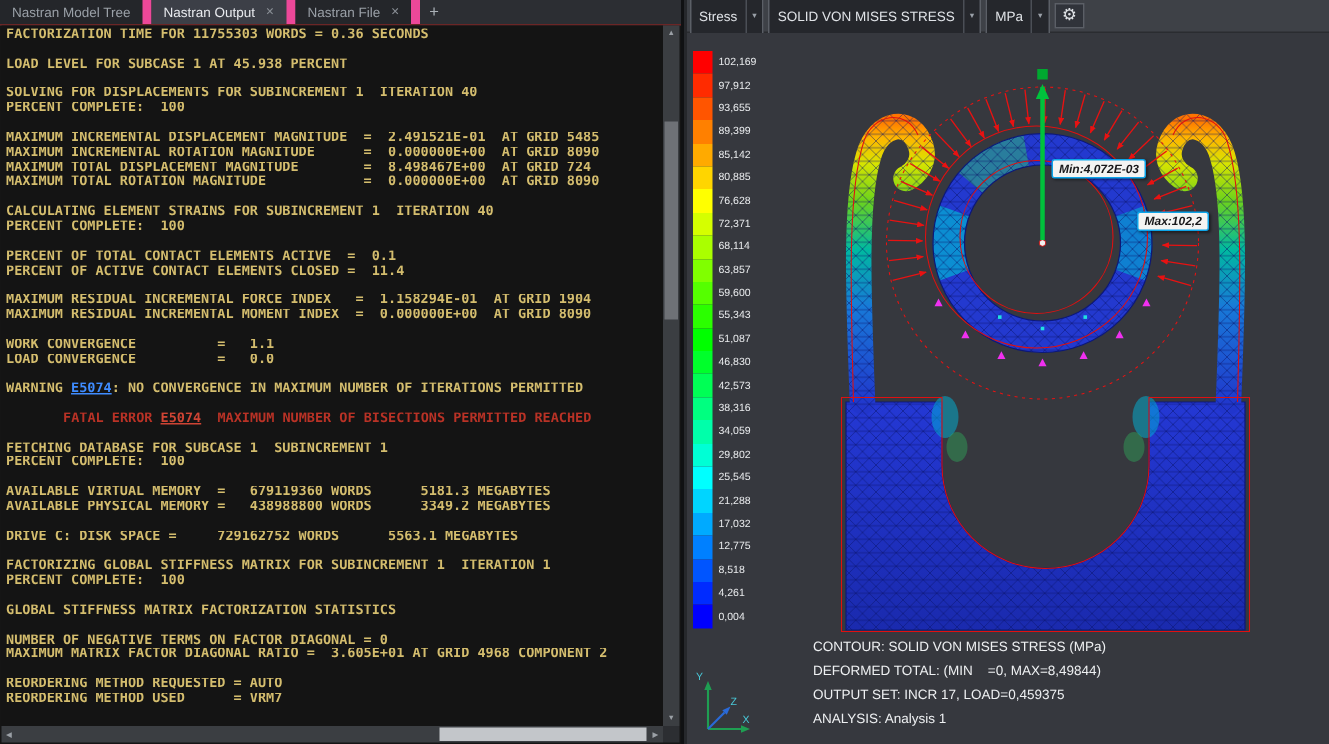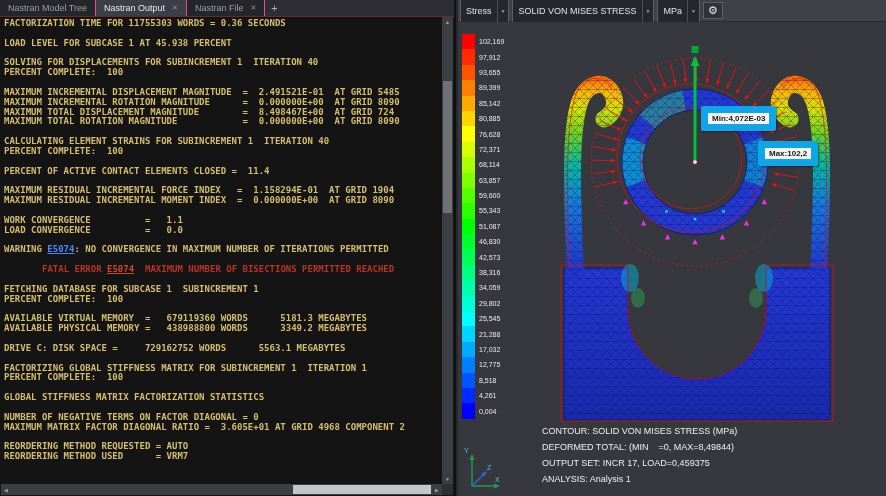--- a/index.html
+++ b/index.html
@@ -3,21 +3,21 @@
 <meta charset="utf-8">
 <title>Nastran Output</title>
 <style>
   html,body{margin:0;padding:0;}
   body{width:886px;height:496px;overflow:hidden;background:#26282c;font-family:"Liberation Sans",sans-serif;position:relative;}
   .window{position:absolute;inset:0;}
 
   
   .left-panel{position:absolute;left:0;top:0;width:456px;height:496px;background:#151515;border-right:2px solid #101113;box-sizing:border-box;}
   .tabbar{height:16px;background:#2c2e33;display:flex;align-items:stretch;border-bottom:1px solid #6b2626;}
-  .tab{display:flex;align-items:center;gap:5px;padding:0 8px;font-size:9px;color:#9aa0a7;background:#24262a;border-right:1px solid #ec4899;white-space:nowrap;}
+  .tab{display:flex;align-items:center;gap:5px;padding:0 8px;font-size:9px;color:#9aa0a7;background:#24262a;border-right:6px solid #ec4899;white-space:nowrap;}
   .tab.active{background:#3c3f47;color:#e9ebef;}
   .tab .close{font-size:7px;color:#8a8f96;margin-left:2px;}
   .tab-add{width:18px;display:flex;align-items:center;justify-content:center;color:#aab0b6;font-size:11px;}
 
   .console{position:absolute;left:1px;top:17px;right:12px;bottom:12px;background:#141414;padding:2px 12px 0 3px;font-family:"DejaVu Sans Mono",monospace;font-size:9px;line-height:9.85px;font-weight:bold;color:var(--console-text,#d4bd6e);overflow:hidden;}
   .cline{white-space:pre;height:9.85px;overflow:hidden;}
   .cline.error{color:var(--error-text,#b93226);margin-left:38px;}
   .cline .link{color:var(--link-text,#3f8cff);text-decoration:underline;}
   .cline.error .link{color:#cf4434;}
 
@@ -40,21 +40,21 @@
   .tool-btn{width:20px;height:17px;background:#30333a;border:1px solid #5b5f66;color:#dfe2e6;font-size:11px;line-height:1;display:flex;align-items:center;justify-content:center;box-sizing:border-box;}
 
   .viewport{position:absolute;left:0;top:22px;right:0;bottom:0;background:#36383e;overflow:hidden;}
   #model{position:absolute;left:0;top:0;}
 
   .legend{position:absolute;left:4px;top:12px;}
   .legend-row{display:flex;align-items:center;height:15.4px;}
   .legend-swatch{width:13px;height:15.4px;}
   .legend-label{font-size:7px;color:var(--legend-label,#e9ebed);padding-left:4px;}
 
-  .callout{position:absolute;background:var(--callout-bg,#f4f4f2);color:#18181a;font-size:8px;font-weight:bold;padding:1px 4px;border:7px solid #0ea5e9;border-radius:2px;white-space:nowrap;box-shadow:1px 1px 2px rgba(0,0,0,.45);}
+  .callout{position:absolute;background:var(--callout-bg,#f4f4f2);color:#18181a;font-size:8px;font-weight:bold;padding:1px 4px;border:1px solid #0ea5e9;border-radius:2px;white-space:nowrap;box-shadow:1px 1px 2px rgba(0,0,0,.45);font-style:italic;}
   #callout-min{left:243px;top:84px;}
   #callout-max{left:300px;top:119px;}
 
   .status{position:absolute;left:84px;top:401px;}
   .status-line{font-size:9px;color:var(--status-text,#eef0f2);line-height:16px;white-space:pre;}
 
   .triad{position:absolute;left:4px;top:420px;}
   .triad text{font-size:7px;fill:#49c8d8;}
 </style>
 </head>
@@ -86,20 +86,21 @@
         <div class="cline">PERCENT COMPLETE:  100</div>
         <div class="cline">&nbsp;</div>
         <div class="cline">MAXIMUM INCREMENTAL DISPLACEMENT MAGNITUDE  =  2.491521E-01  AT GRID 5485</div>
         <div class="cline">MAXIMUM INCREMENTAL ROTATION MAGNITUDE      =  0.000000E+00  AT GRID 8090</div>
         <div class="cline">MAXIMUM TOTAL DISPLACEMENT MAGNITUDE        =  8.498467E+00  AT GRID 724</div>
         <div class="cline">MAXIMUM TOTAL ROTATION MAGNITUDE            =  0.000000E+00  AT GRID 8090</div>
         <div class="cline">&nbsp;</div>
         <div class="cline">CALCULATING ELEMENT STRAINS FOR SUBINCREMENT 1  ITERATION 40</div>
         <div class="cline">PERCENT COMPLETE:  100</div>
         <div class="cline">&nbsp;</div>
+        <div class="cline">PERCENT OF TOTAL CONTACT ELEMENTS ACTIVE  =  0.1</div>
         <div class="cline">PERCENT OF ACTIVE CONTACT ELEMENTS CLOSED =  11.4</div>
         <div class="cline">&nbsp;</div>
         <div class="cline">MAXIMUM RESIDUAL INCREMENTAL FORCE INDEX   =  1.158294E-01  AT GRID 1904</div>
         <div class="cline">MAXIMUM RESIDUAL INCREMENTAL MOMENT INDEX  =  0.000000E+00  AT GRID 8090</div>
         <div class="cline">&nbsp;</div>
         <div class="cline">WORK CONVERGENCE          =   1.1</div>
         <div class="cline">LOAD CONVERGENCE          =   0.0</div>
         <div class="cline">&nbsp;</div>
         <div class="cline warning"><span>WARNING </span><span class="link">E5074</span><span>: NO CONVERGENCE IN MAXIMUM NUMBER OF ITERATIONS PERMITTED</span></div>
         <div class="cline">&nbsp;</div>

